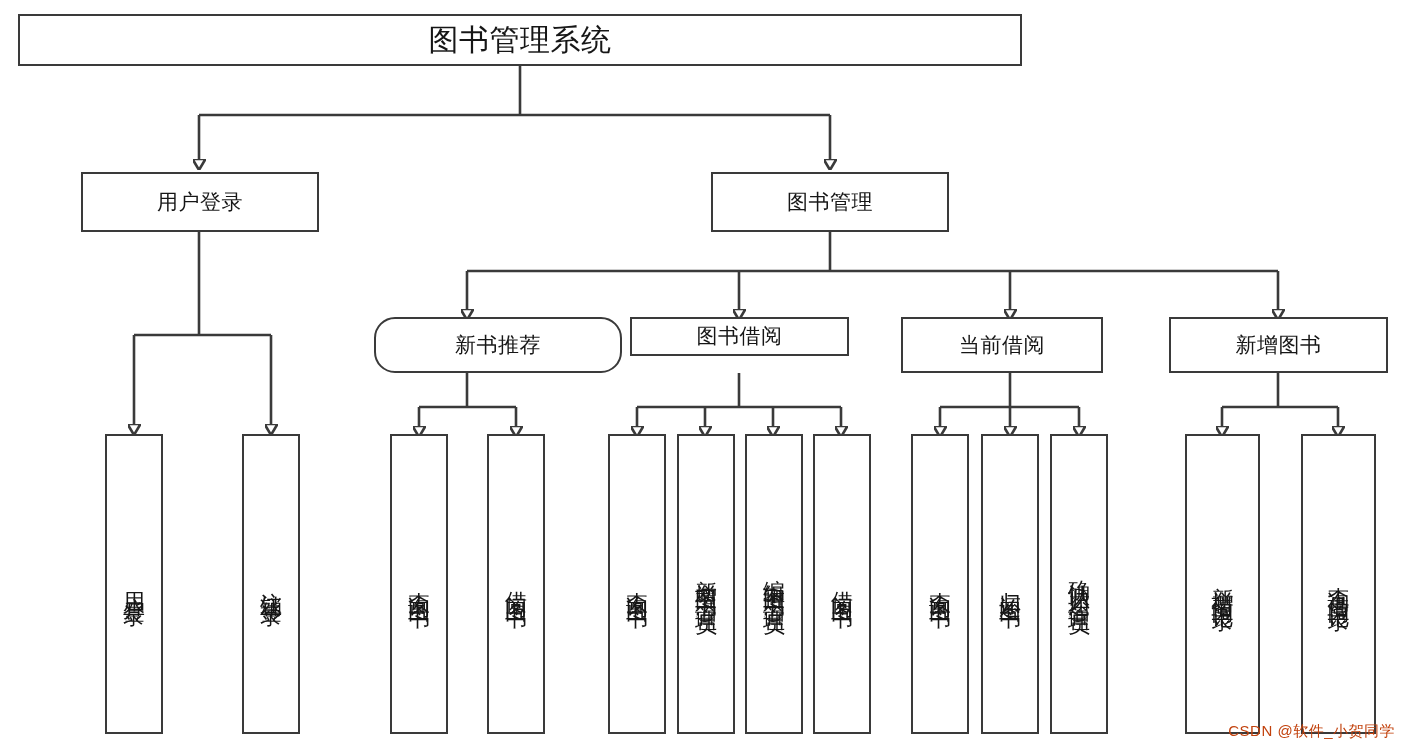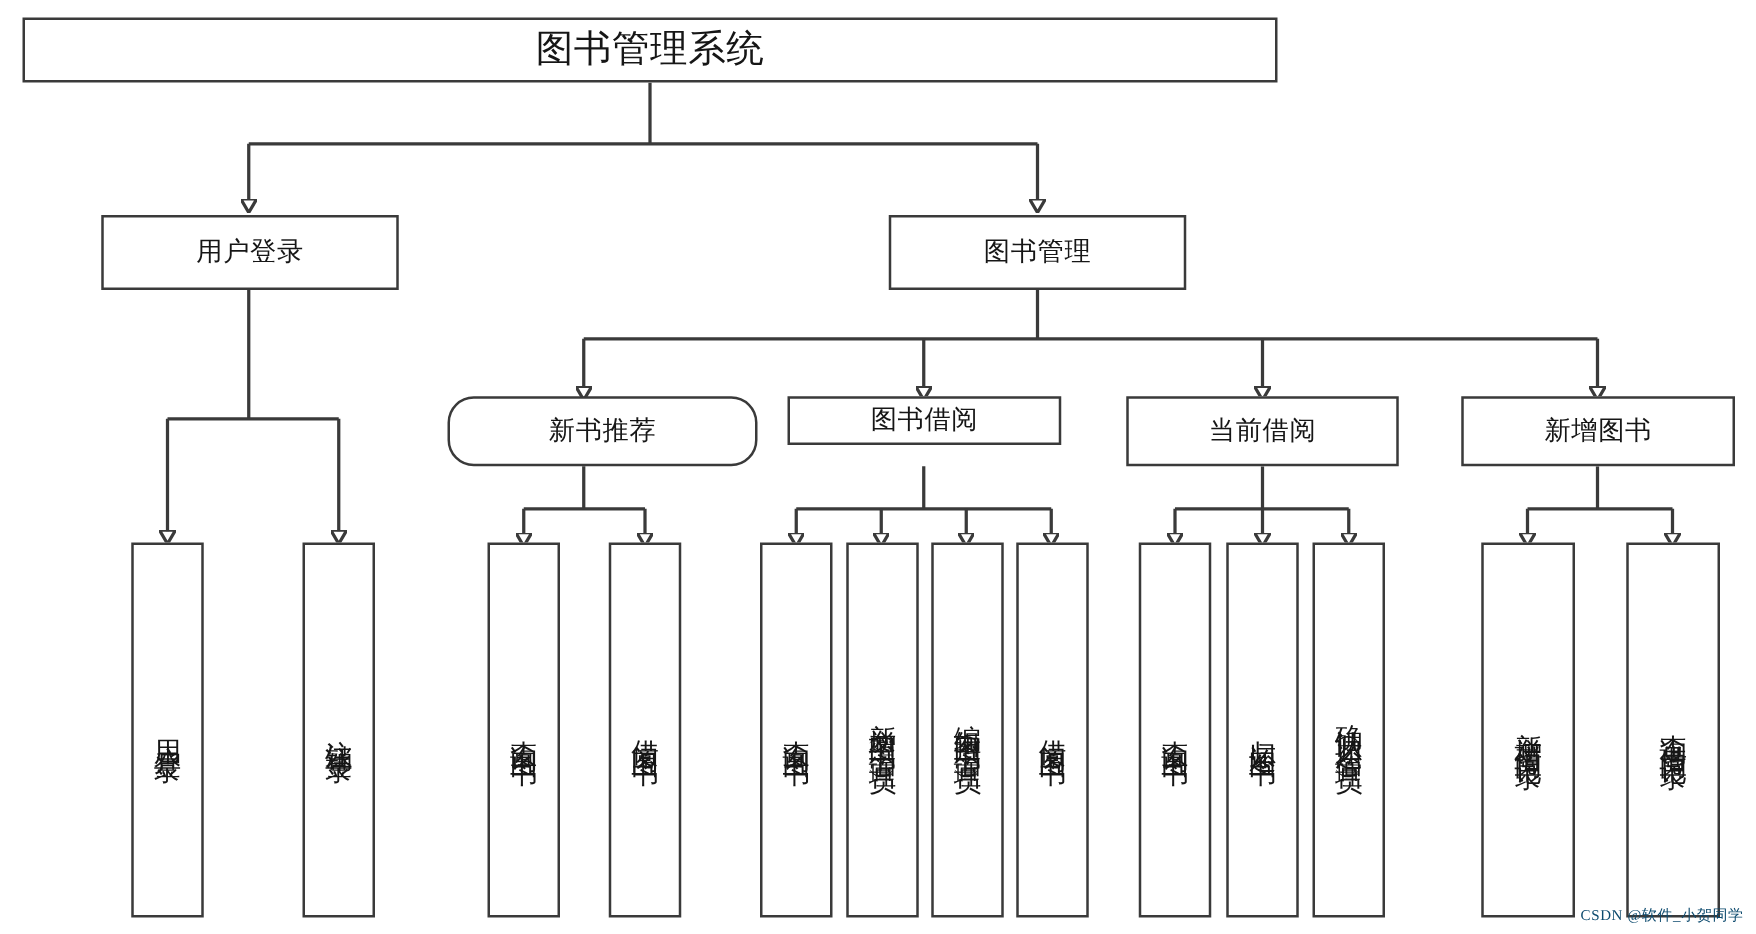--- a/index.html
+++ b/index.html
@@ -52,25 +52,24 @@
   }
   svg#wires line, svg#wires path{
     stroke:#3a3a3a;
     stroke-width:2.6;
     fill:none;
   }
   .watermark{
     position:absolute;
     right:10px;
     bottom:6px;
-    font-size:12px;
-    color:#0c4a6e;
+    font-size:15px;
+    color:#c2410c;
     white-space:nowrap;
     letter-spacing:.5px;
-    font-family:Liberation Serif, serif;
   }
 </style>
 </head>
 <body>
 
 <div id="canvas">
 
   <svg id="wires" viewBox="0 0 1405 747">
     <defs>
       <marker id="arrow" markerWidth="11" markerHeight="13" refX="1" refY="6.5" orient="auto" markerUnits="userSpaceOnUse">
@@ -123,27 +122,27 @@
     <span class="lbl">图书管理系统</span>
   </div>
 
   <div class="node" style="left:81px;top:172px;width:238px;height:60px;">
     <span class="lbl">用户登录</span>
   </div>
   <div class="node" style="left:711px;top:172px;width:238px;height:60px;">
     <span class="lbl">图书管理</span>
   </div>
 
-  <div class="node" style="left:358px;top:317px;width:248px;height:56px;border-radius:21px;">
+  <div class="node" style="left:374px;top:317px;width:248px;height:56px;border-radius:21px;">
     <span class="lbl">新书推荐</span>
   </div>
   <div class="node" style="left:630px;top:317px;width:219px;height:39px;">
     <span class="lbl">图书借阅</span>
   </div>
-  <div class="node" style="left:901px;top:317px;width:218px;height:56px;">
+  <div class="node" style="left:901px;top:317px;width:202px;height:56px;">
     <span class="lbl">当前借阅</span>
   </div>
   <div class="node" style="left:1169px;top:317px;width:219px;height:56px;">
     <span class="lbl">新增图书</span>
   </div>
 
   <div class="node vert" style="left:105px;top:434px;width:58px;height:300px;">
     <span class="lbl">用户登录</span>
   </div>
   <div class="node vert" style="left:242px;top:434px;width:58px;height:300px;">

